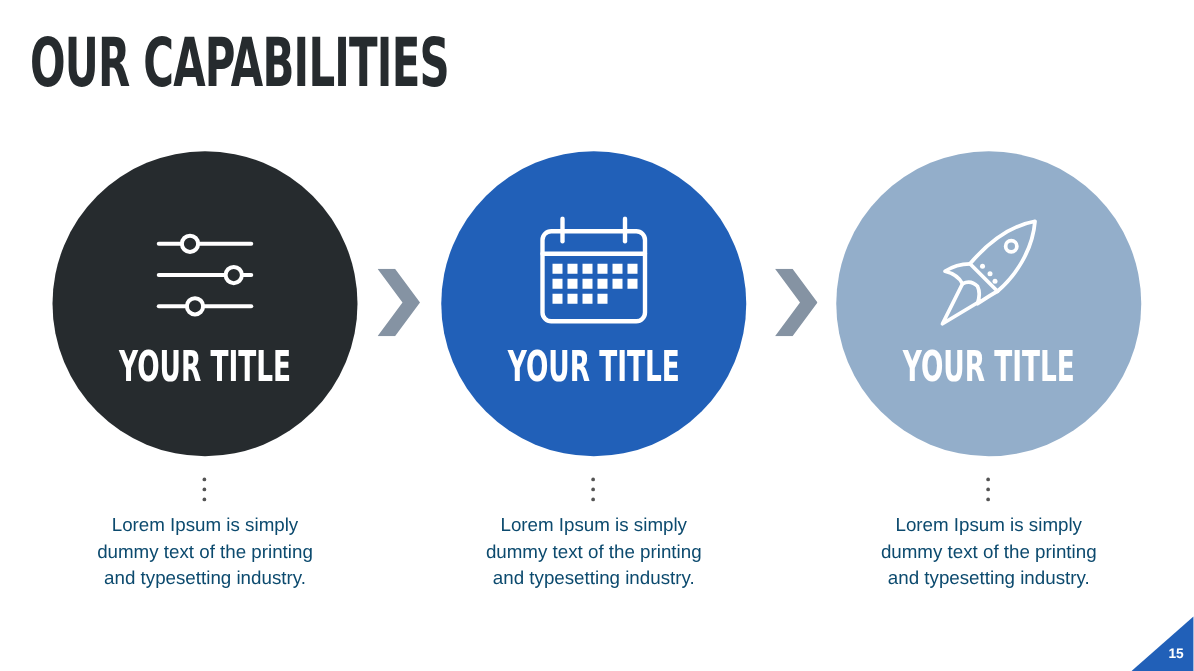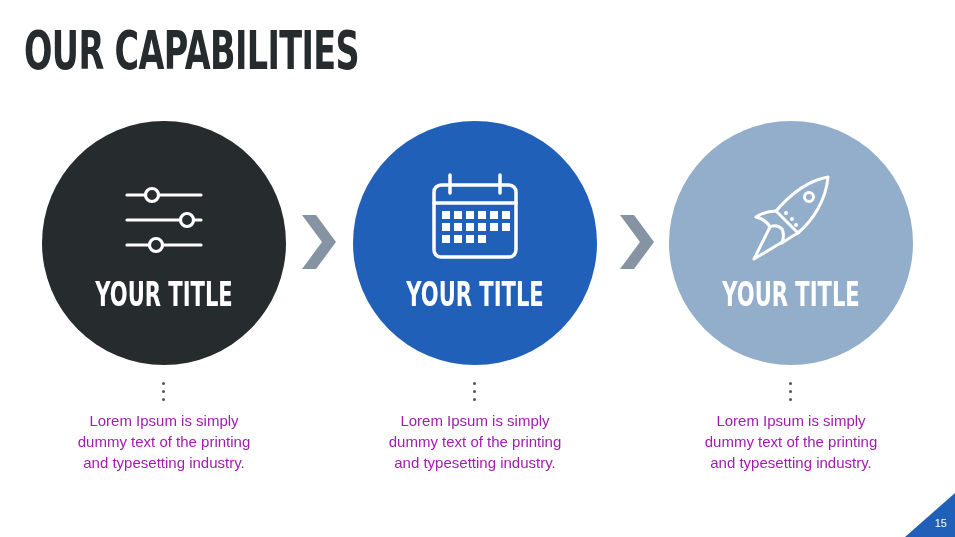--- a/index.html
+++ b/index.html
@@ -38,30 +38,30 @@
   .arrow { position: absolute; top: 215px; width: 34px; height: 54px; }
   .dots {
     position: absolute; top: 382px; width: 4px; height: 22px;
   }
   .dots span {
     display: block; width: 3px; height: 3px; border-radius: 50%;
     background: #555; margin-bottom: 5px;
   }
   .desc {
     position: absolute; top: 410px; width: 200px;
-    text-align: center; color: #a21caf;
+    text-align: center; color: #0c4a6e;
     font-family: "Liberation Sans", sans-serif;
     font-size: 15px; line-height: 21px;
   }
   .page-corner {
     position: absolute; right: 0; bottom: 0; width: 50px; height: 44px;
   }
   .page-num {
     position: absolute; right: 8px; bottom: 8px;
-    color: #fff; font-weight: normal; font-size: 11px;
+    color: #fff; font-weight: bold; font-size: 11px;
     font-family: "Liberation Sans", sans-serif;
   }
 </style>
 </head>
 <body>
 
 <div class="page-title">OUR CAPABILITIES</div>
 
 <div class="circle" style="left:42px; background:#262b2e;">
   <svg class="icon" viewBox="0 0 90 90">

